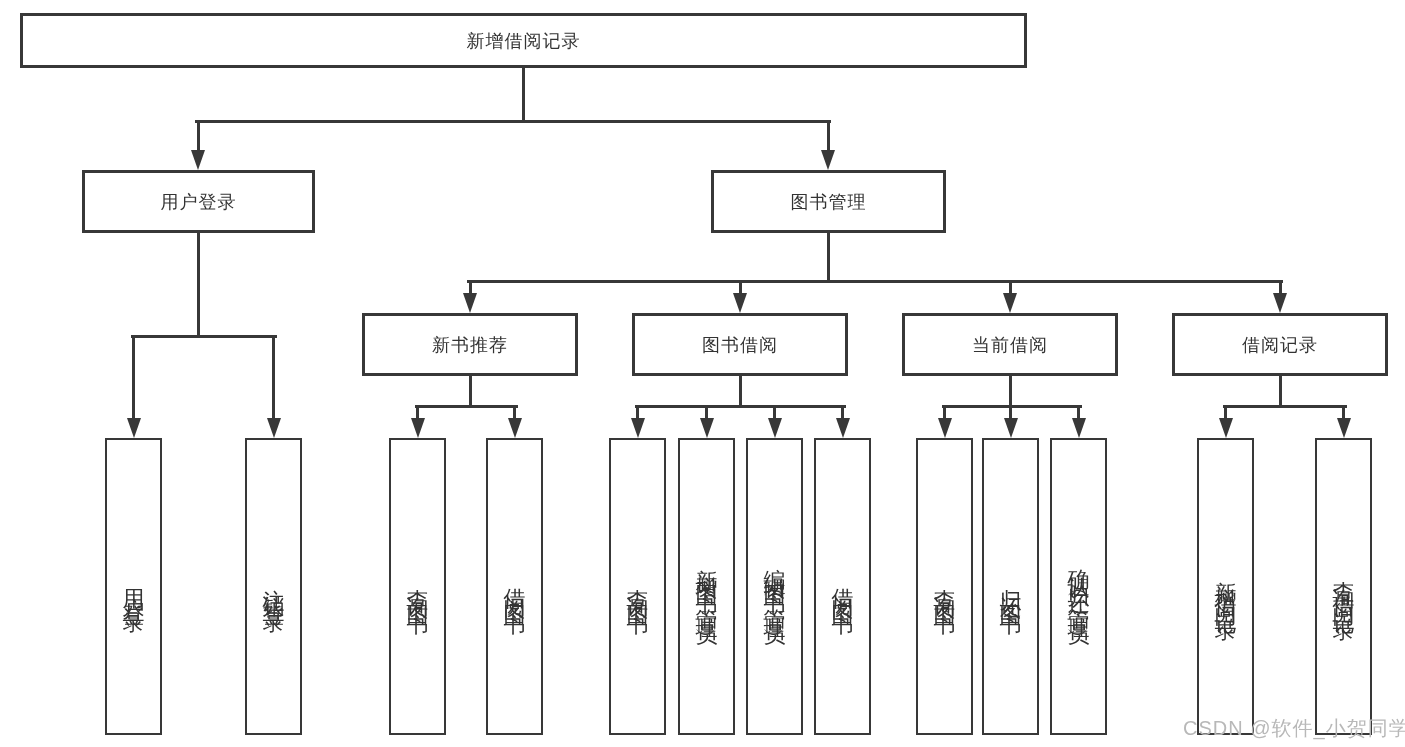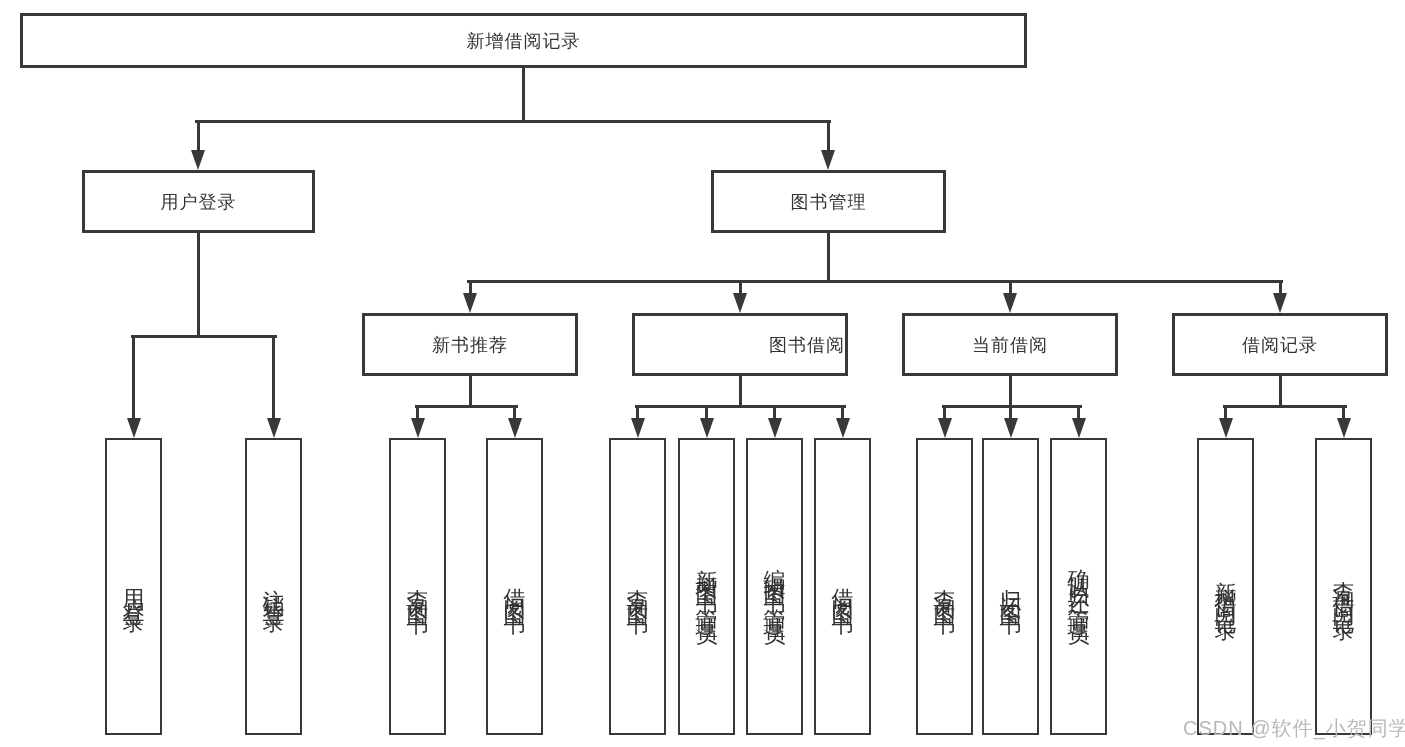--- a/index.html
+++ b/index.html
@@ -71,21 +71,21 @@
   <div class="box hbox" style="left:82px;top:170px;width:233px;height:63px;">
     <span>用户登录</span>
   </div>
   <div class="box hbox" style="left:362px;top:313px;width:216px;height:63px;">
     <span>新书推荐</span>
   </div>
 
   <div class="box hbox" style="left:711px;top:170px;width:235px;height:63px;">
     <span>图书管理</span>
   </div>
-  <div class="box hbox" style="left:632px;top:313px;width:216px;height:63px;justify-content:flex-end;">
+  <div class="box hbox" style="left:632px;top:313px;width:216px;height:63px;">
     <span>图书借阅</span>
   </div>
   <div class="box hbox" style="left:902px;top:313px;width:216px;height:63px;">
     <span>当前借阅</span>
   </div>
   <div class="box hbox" style="left:1172px;top:313px;width:216px;height:63px;">
     <span>借阅记录</span>
   </div>
 
   <div class="box vbox" style="left:105px;top:438px;width:57px;height:297px;">

